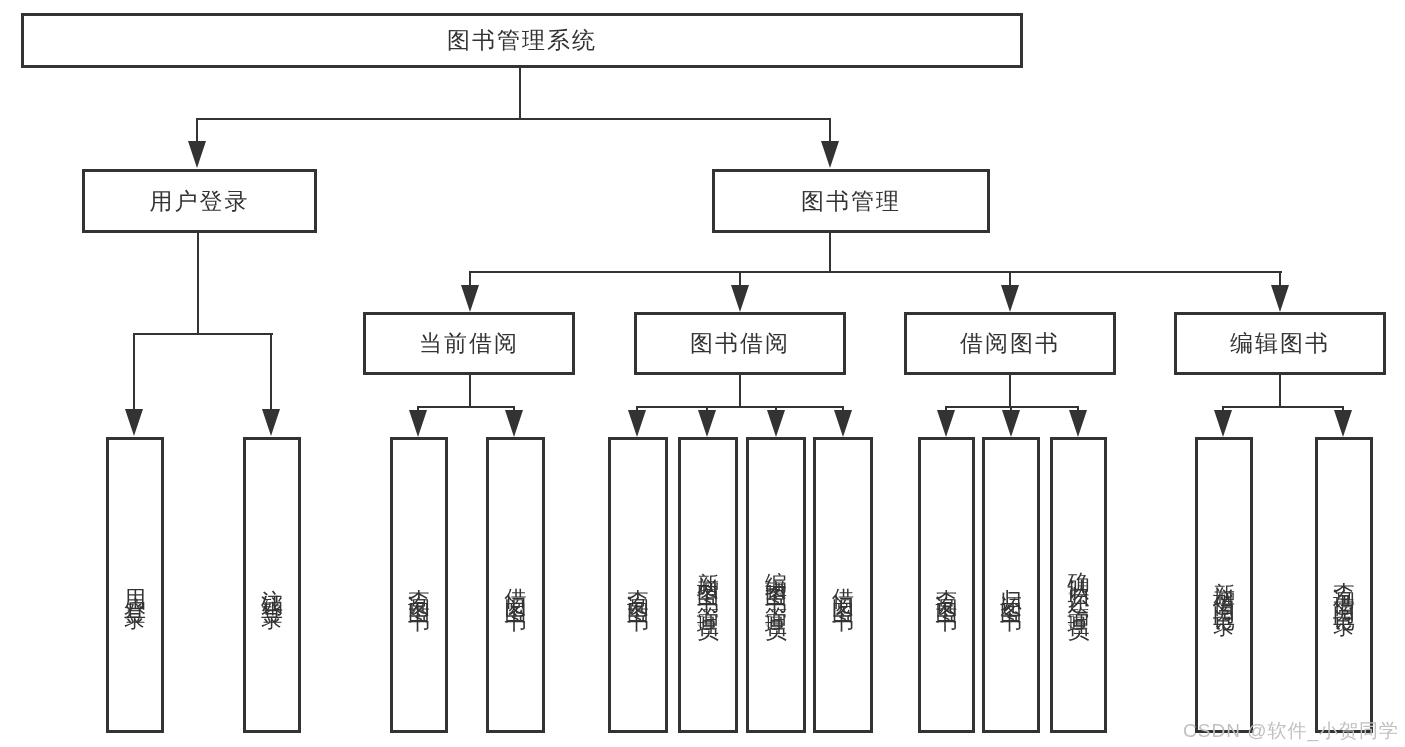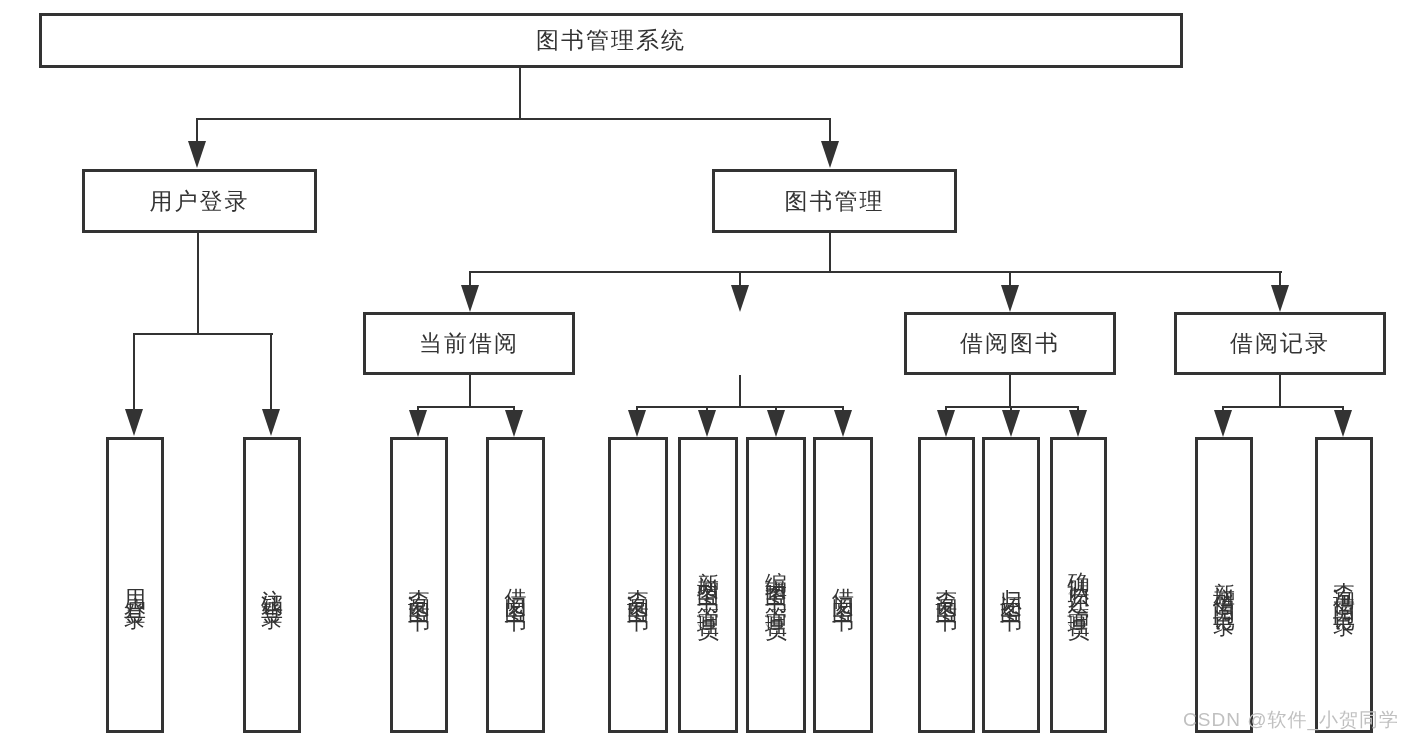--- a/index.html
+++ b/index.html
@@ -37,56 +37,59 @@
   .hline{height:2px;}
   .vline{width:2px;}
   .arrow{
     position:absolute;width:0;height:0;
     border-left:9px solid transparent;
     border-right:9px solid transparent;
     border-top:27px solid var(--line);
   }
   #watermark{
     position:absolute;
-    right:6px;bottom:14px;
+    right:6px;bottom:3px;
     font-size:19px;
     letter-spacing:1px;
     color:var(--wm);
     white-space:nowrap;
     z-index:5;
   }
 </style>
 </head>
 <body>
 
 <div id="canvas">
 
-  <div class="box h" style="left:39px;top:13px;width:1144px;height:55px">
+  <div class="box h" style="left:21px;top:13px;width:1002px;height:55px">
     <span>图书管理系统</span>
   </div>
 
   <div class="box h" style="left:82px;top:169px;width:235px;height:64px">
     <span>用户登录</span>
   </div>
 
-  <div class="box h" style="left:712px;top:169px;width:245px;height:64px">
+  <div class="box h" style="left:712px;top:169px;width:278px;height:64px">
     <span>图书管理</span>
   </div>
 
   <div class="box h" style="left:363px;top:312px;width:212px;height:63px">
     <span>当前借阅</span>
   </div>
 
+  <div class="box h" style="left:634px;top:312px;width:212px;height:63px">
+    <span>图书借阅</span>
+  </div>
 
   <div class="box h" style="left:904px;top:312px;width:212px;height:63px">
     <span>借阅图书</span>
   </div>
 
   <div class="box h" style="left:1174px;top:312px;width:212px;height:63px">
-    <span>借阅记录</span>
+    <span>编辑图书</span>
   </div>
 
   <div class="box v" style="left:106px;top:437px;width:58px;height:296px">
     <span>用户登录</span>
   </div>
   <div class="box v" style="left:243px;top:437px;width:58px;height:296px">
     <span>注销登录</span>
   </div>
 
   <div class="box v" style="left:390px;top:437px;width:58px;height:296px">

